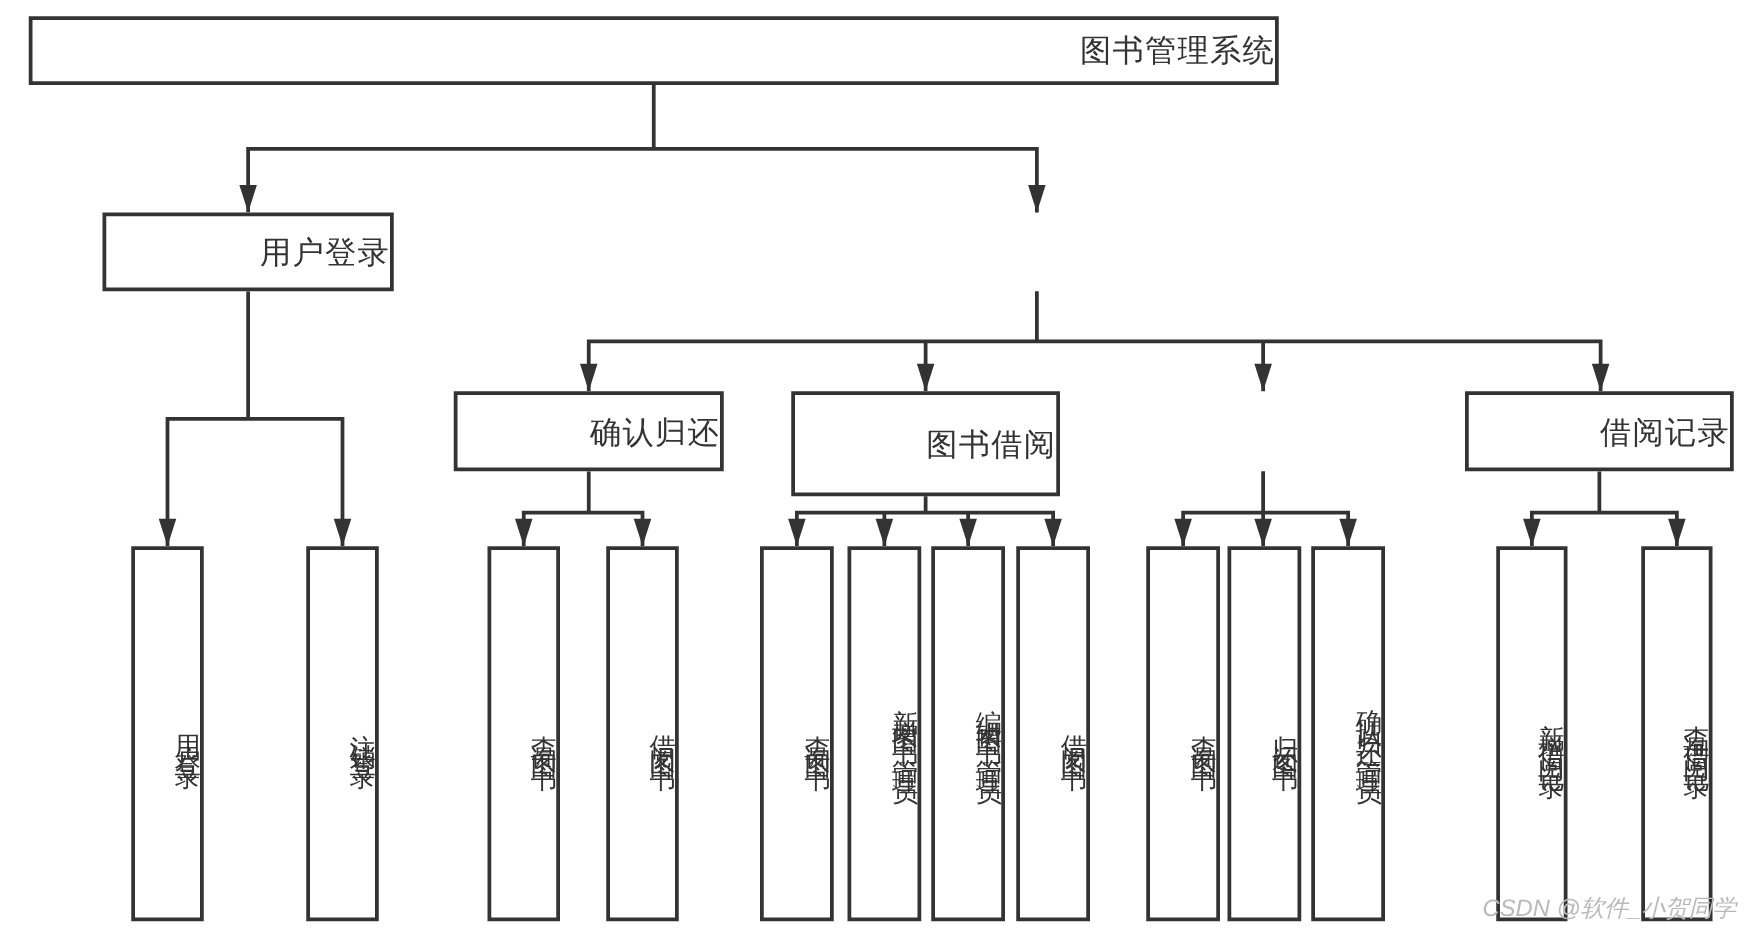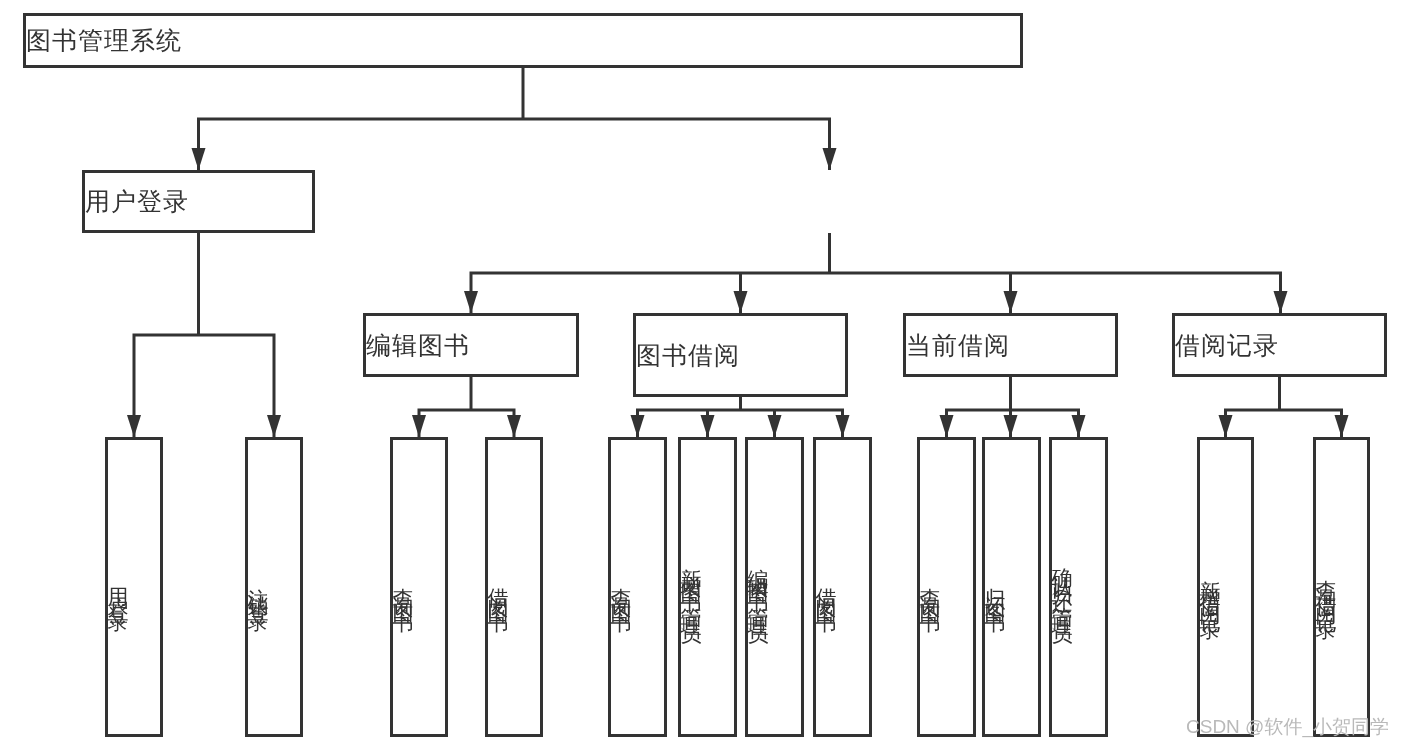--- a/index.html
+++ b/index.html
@@ -35,22 +35,23 @@
     fill:var(--line);
     stroke:none;
   }
   .node{
     position:absolute;
     box-sizing:border-box;
     background:var(--box-bg);
     border:3px solid var(--line);
     display:flex;
     align-items:center;
-    justify-content:flex-start;
+    justify-content:flex-end;
     color:var(--text);
+    font-family:Liberation Serif, serif;
   }
   .h-node .lbl{
     font-size:25px;
     letter-spacing:1px;
     white-space:nowrap;
   }
   .v-node .lbl{
     writing-mode:vertical-rl;
     text-orientation:mixed;
     font-size:21px;
@@ -58,20 +59,21 @@
     letter-spacing:8px;
     white-space:nowrap;
   }
   .watermark{
     position:absolute;
     left:1186px;
     top:714px;
     font-size:19px;
     color:var(--watermark);
     white-space:nowrap;
+    font-style:italic;
   }
 </style>
 </head>
 <body>
 
 <div class="stage">
 
   <svg class="connectors" viewBox="0 0 1405 747" xmlns="http://www.w3.org/2000/svg" aria-hidden="true">
 
     <g>
@@ -135,28 +137,25 @@
 
   <div class="node h-node" style="left:23px;top:13px;width:1000px;height:55px">
     <span class="lbl">图书管理系统</span>
   </div>
 
   <div class="node h-node" style="left:82px;top:170px;width:233px;height:63px">
     <span class="lbl">用户登录</span>
   </div>
 
   <div class="node h-node" style="left:363px;top:313px;width:216px;height:64px">
-    <span class="lbl">编辑图书</span>
+    <span class="lbl">确认归还</span>
   </div>
   <div class="node h-node" style="left:633px;top:313px;width:215px;height:84px">
     <span class="lbl">图书借阅</span>
   </div>
-  <div class="node h-node" style="left:903px;top:313px;width:215px;height:64px">
-    <span class="lbl">当前借阅</span>
-  </div>
   <div class="node h-node" style="left:1172px;top:313px;width:215px;height:64px">
     <span class="lbl">借阅记录</span>
   </div>
 
   <div class="node v-node" style="left:105px;top:437px;width:58px;height:300px">
     <span class="lbl">用户登录</span>
   </div>
   <div class="node v-node" style="left:245px;top:437px;width:58px;height:300px">
     <span class="lbl">注销登录</span>
   </div>

